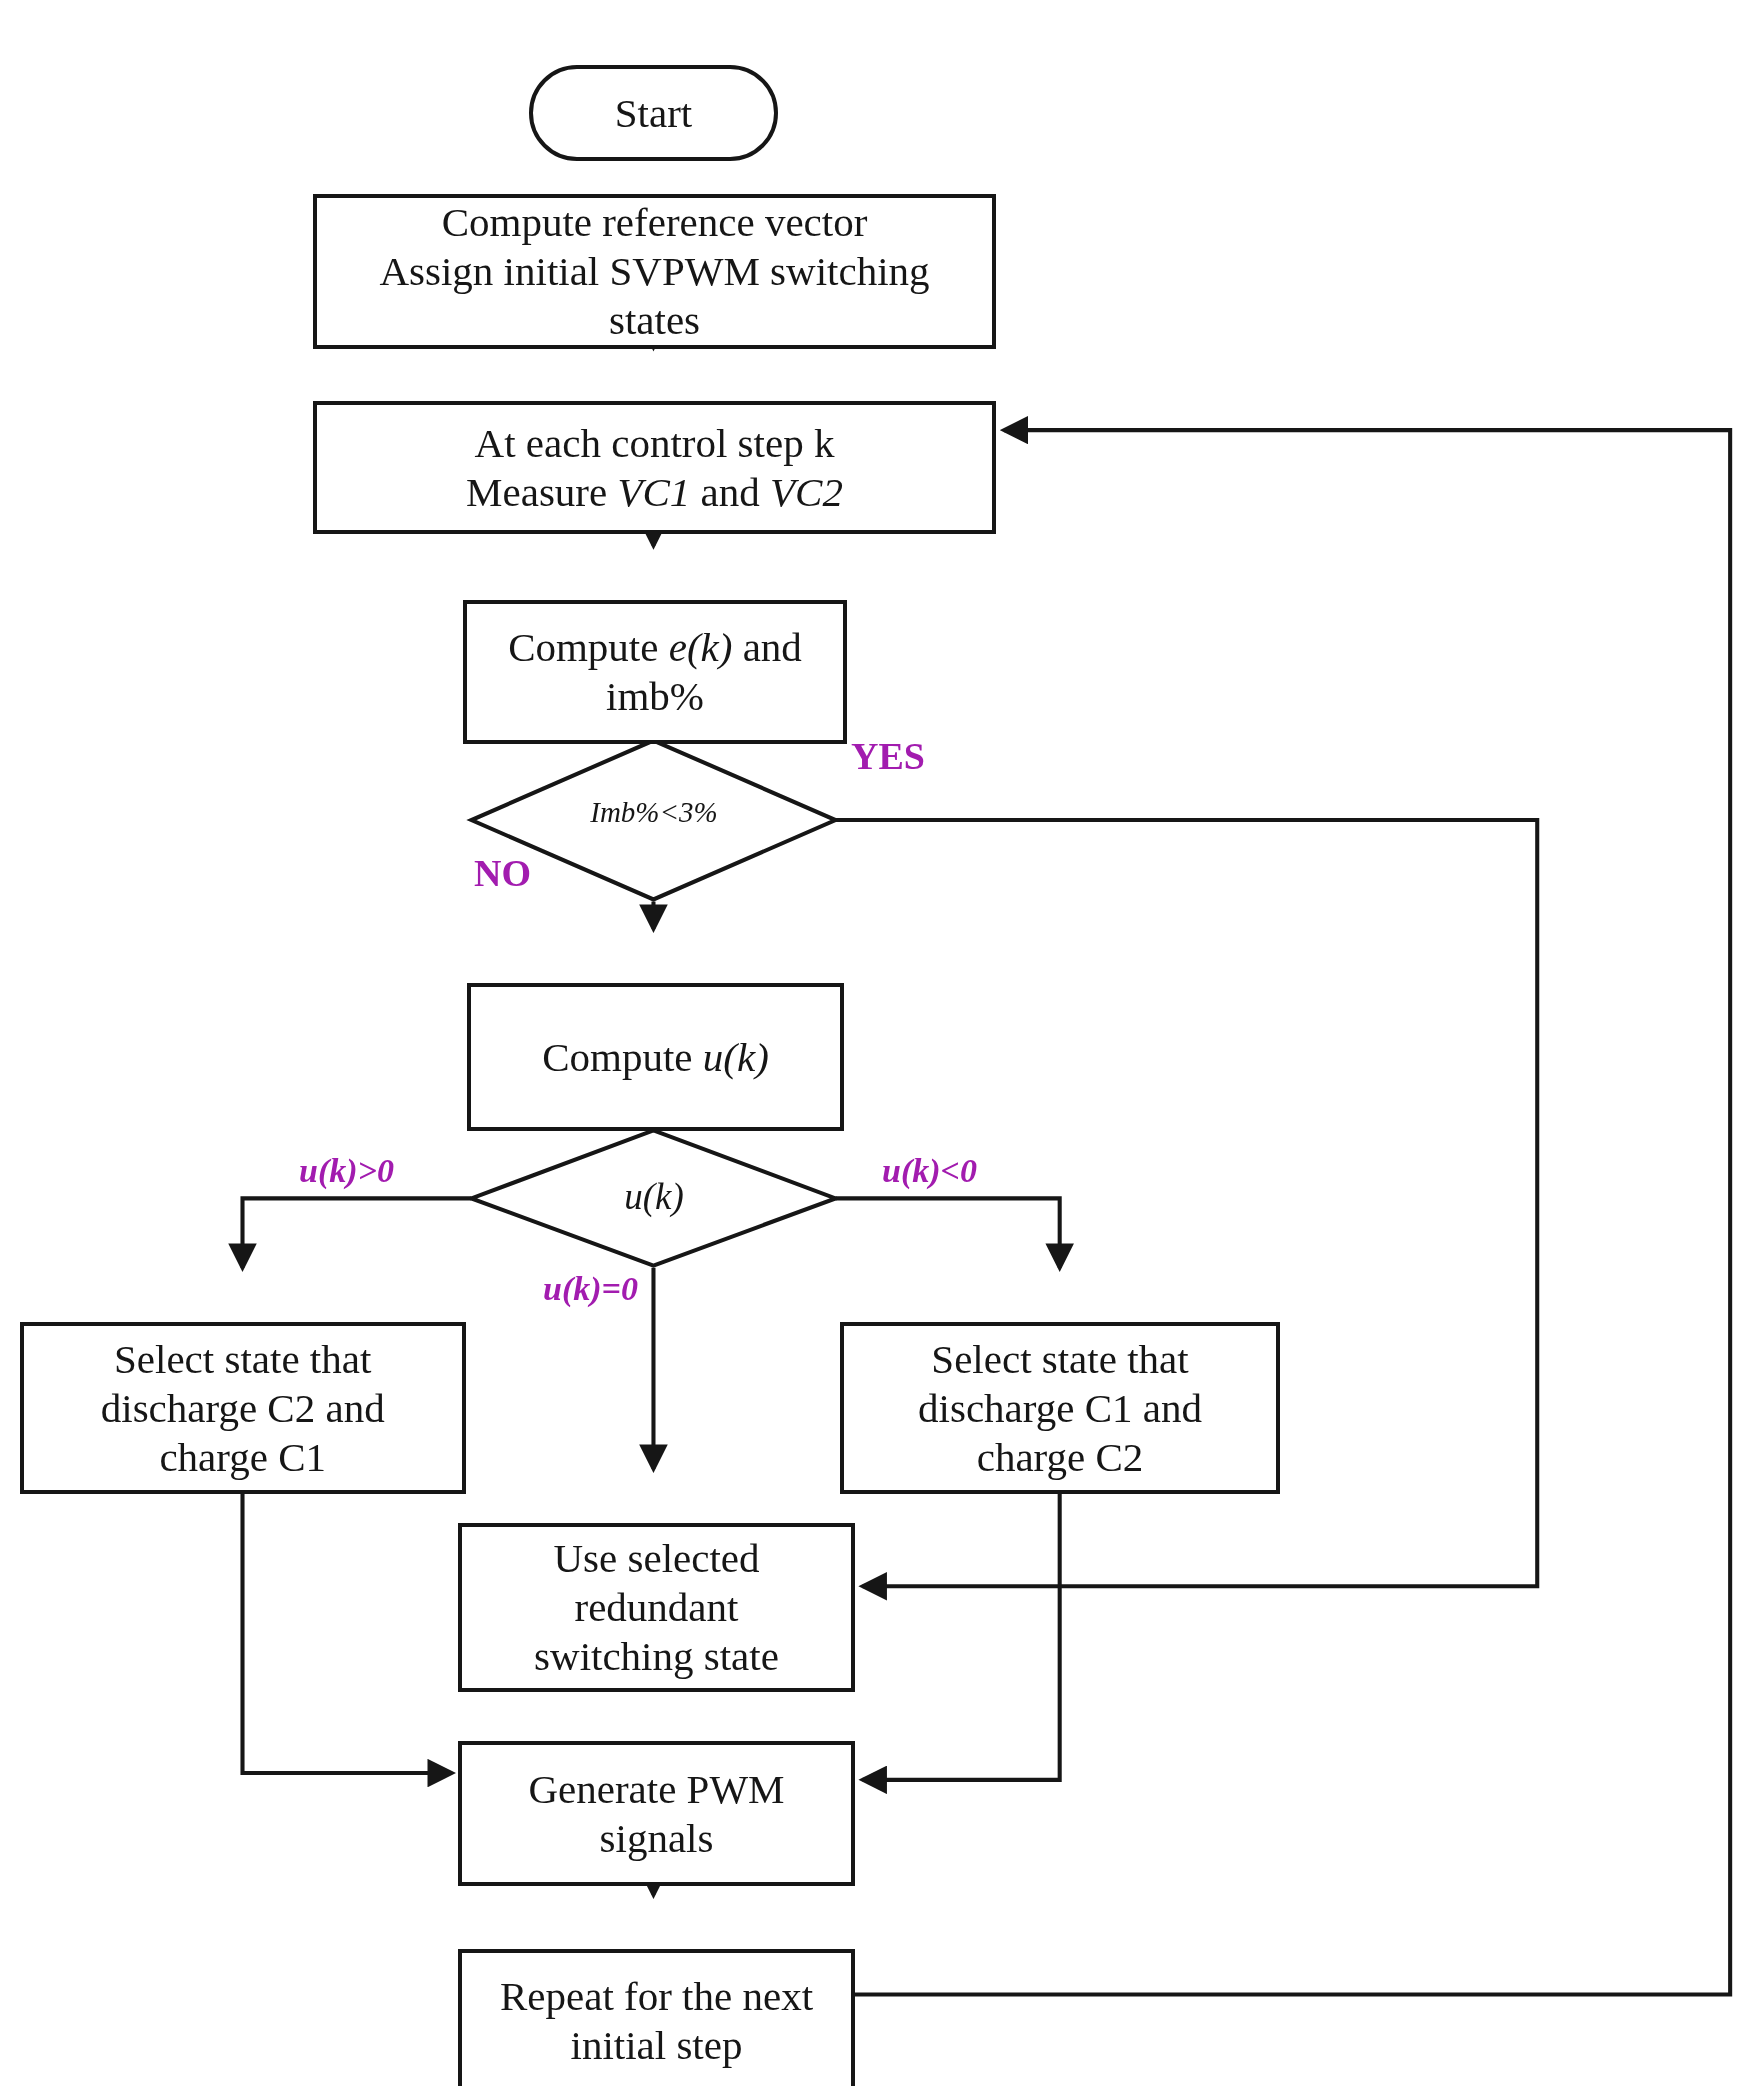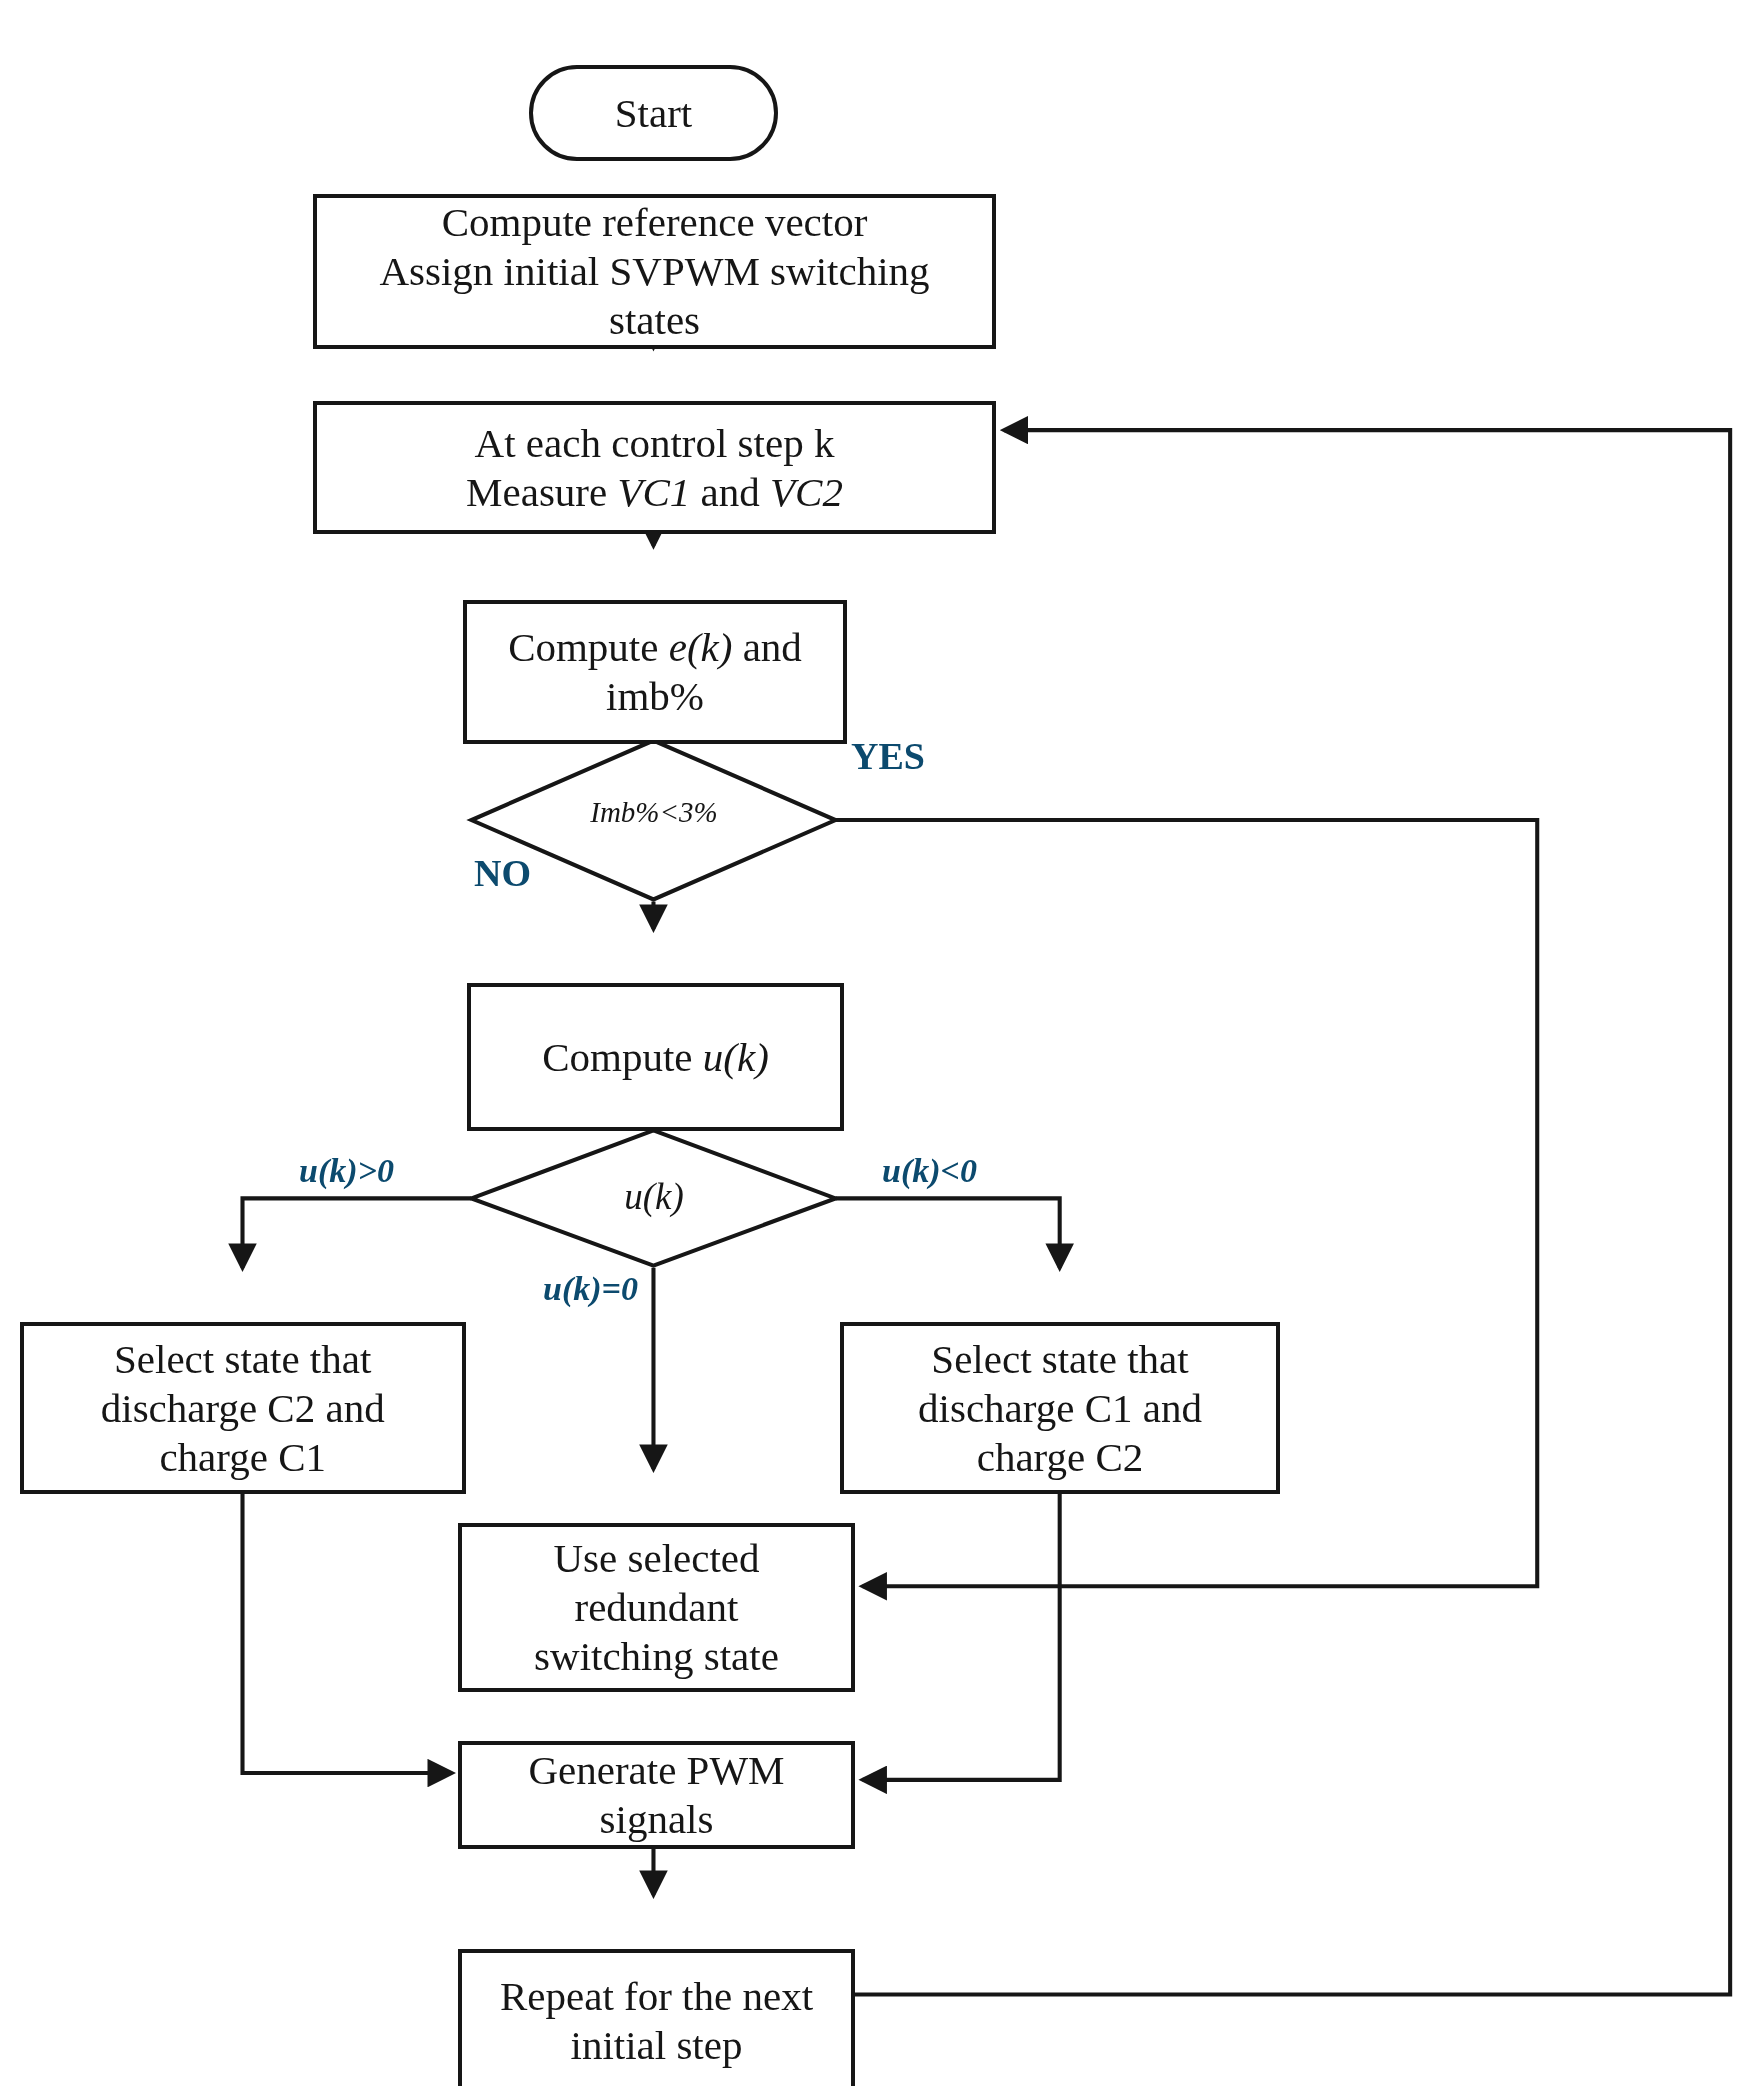--- a/index.html
+++ b/index.html
@@ -27,31 +27,31 @@
   .ln{white-space:pre;}
   .it{font-style:italic;}
   #n-start{left:529px;top:17px;width:249px;height:96px;border-radius:51px;}
   #n-init{left:313px;top:146px;width:683px;height:155px;}
   #n-measure{left:313px;top:353px;width:683px;height:133px;}
   #n-compute-e{left:463px;top:552px;width:384px;height:144px;}
   #n-compute-u{left:467px;top:935px;width:377px;height:148px;}
   #n-select-c2c1{left:19.7px;top:1274px;width:446px;height:172px;}
   #n-select-c1c2{left:840px;top:1274px;width:440px;height:172px;}
   #n-use{left:458px;top:1475px;width:397px;height:169px;}
-  #n-generate{left:458px;top:1693px;width:397px;height:108px;}
+  #n-generate{left:458px;top:1693px;width:397px;height:145px;}
   #n-repeat{left:458px;top:1901px;width:397px;height:143px;}
   .dlabel{
     position:absolute;font-style:italic;text-align:center;
     color:#161616;white-space:pre;
   }
   #lbl-imb{left:518px;top:796px;width:272px;font-size:29px;}
   #lbl-uk{left:552px;top:1175px;width:204px;font-size:37px;}
   .elabel{
     position:absolute;font-weight:bold;font-size:38px;line-height:41px;
-    color:#0c4a6e;white-space:pre;
+    color:#a21caf;white-space:pre;
   }
   #lbl-yes{left:851px;top:736px;}
   #lbl-no{left:474px;top:853px;}
   .bi{font-weight:bold;font-style:italic;font-size:34px;line-height:38px;}
   #lbl-upos{left:299px;top:1152px;}
   #lbl-uneg{left:882px;top:1152px;}
   #lbl-uzero{left:543px;top:1270px;}
 </style>
 </head>
 <body>

